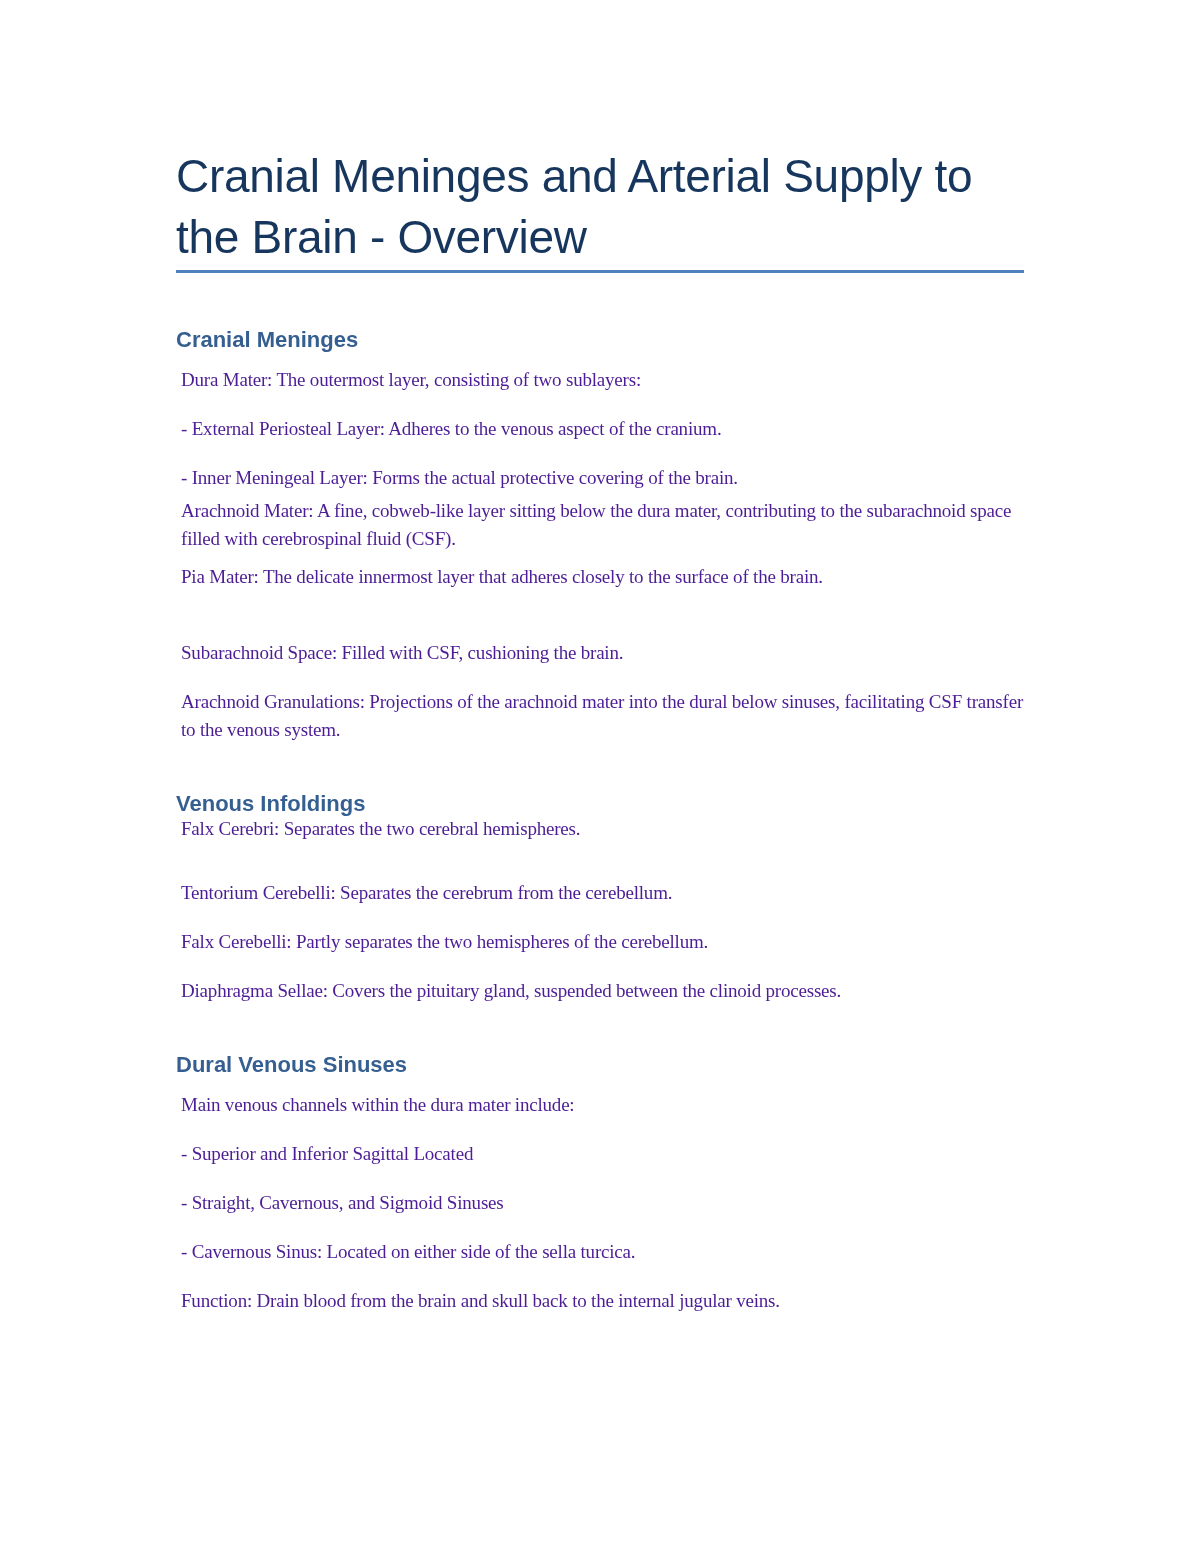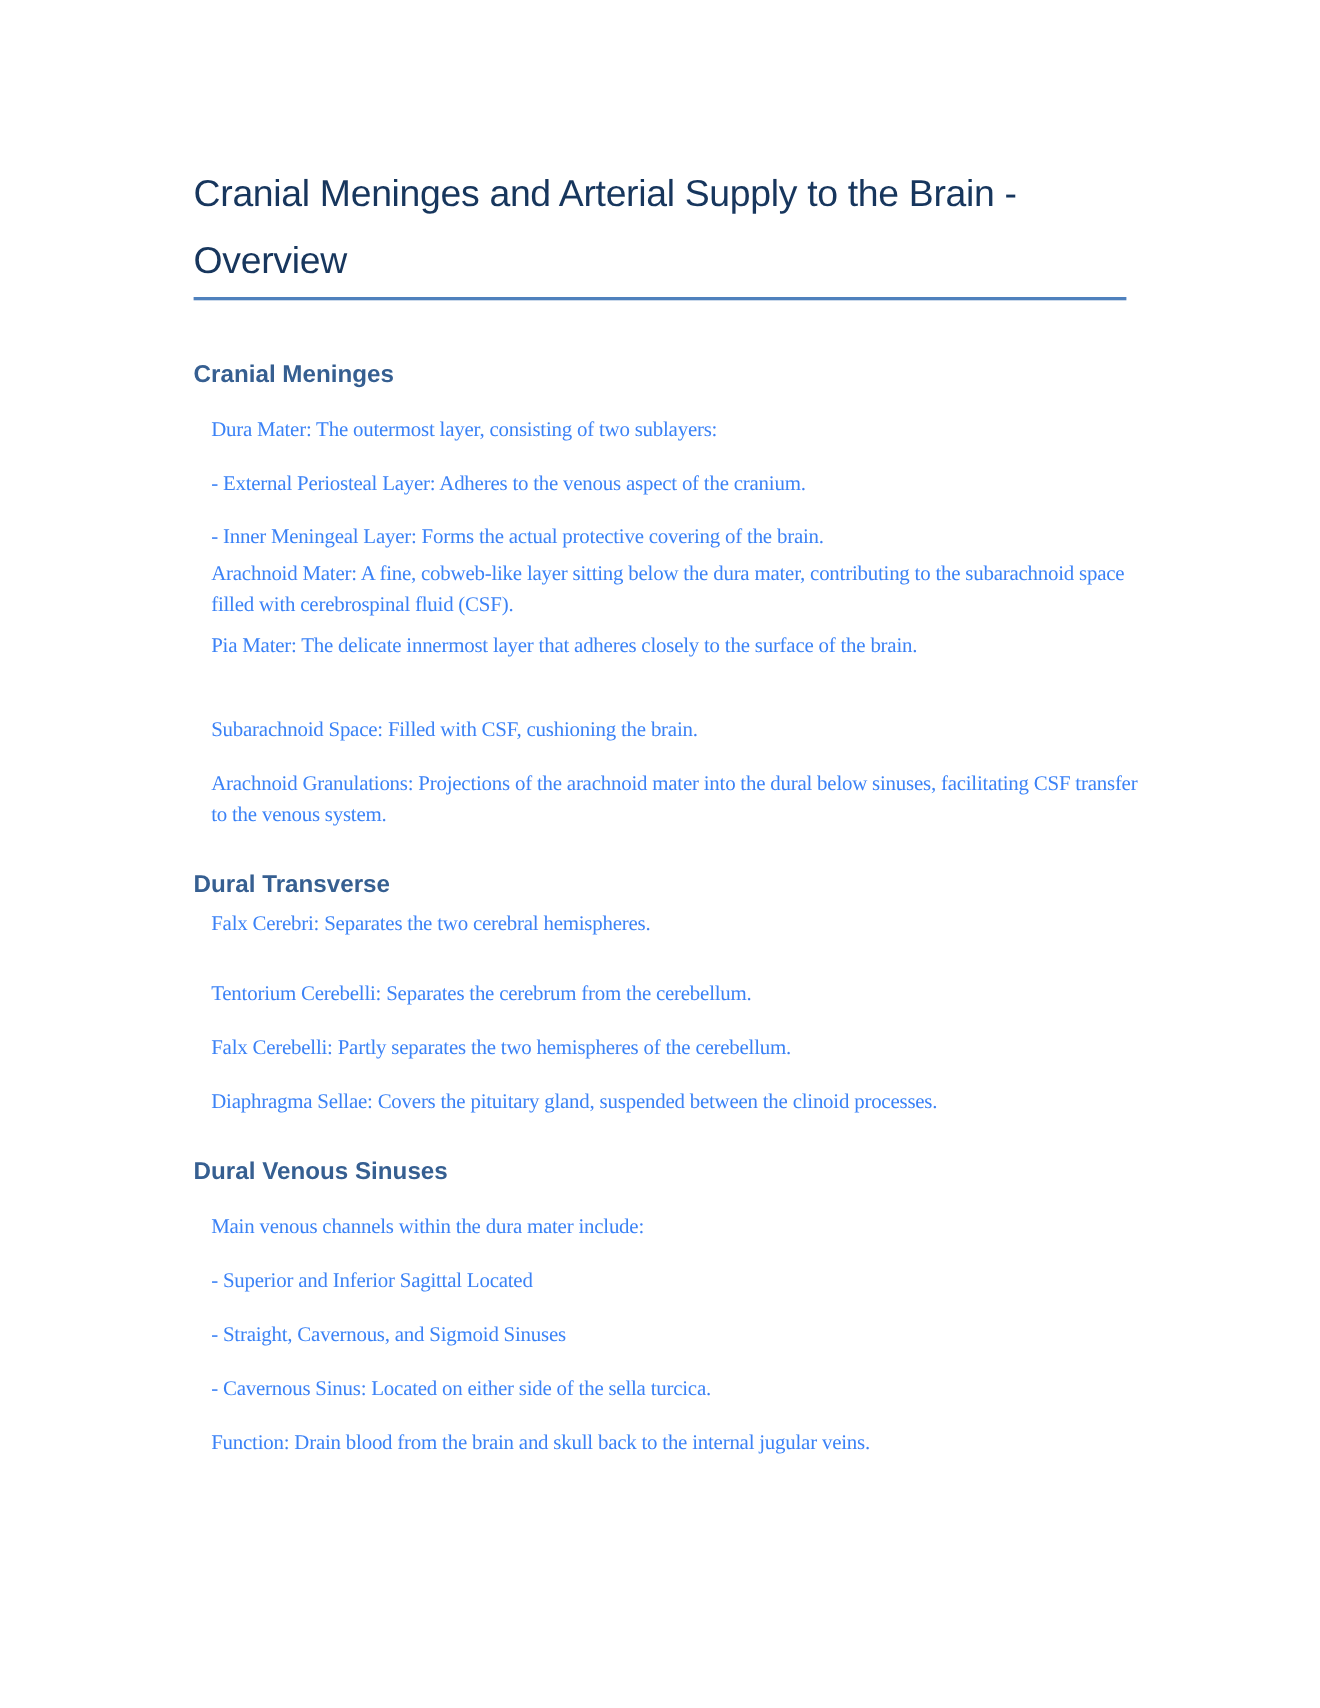--- a/index.html
+++ b/index.html
@@ -20,21 +20,21 @@
       width: 848px;
     }
     .title {
       position: absolute;
       left: 0;
       top: 146px;
       width: 848px;
       margin: 0;
       font-family: "Liberation Sans", sans-serif;
       font-weight: normal;
-      font-size: 34px;
+      font-size: 46px;
       line-height: 61px;
       color: #17365d;
       letter-spacing: -0.3px;
     }
     .title-rule {
       position: absolute;
       left: 0;
       top: 270px;
       width: 848px;
       height: 3px;
@@ -47,46 +47,46 @@
       font-family: Liberation Sans, sans-serif;
       font-weight: bold;
       font-size: 22px;
       line-height: 28px;
       color: #365f91;
     }
     .para {
       position: absolute;
       left: 0;
       width: 848px;
-      margin: 16px;
+      margin: 5px;
       font-family: "Liberation Serif", serif;
       font-size: 19px;
       line-height: 28px;
-      color: #3b82f6;
+      color: #4c1d95;
       letter-spacing: -0.2px;
     }
   </style>
 </head>
 <body>
 
 <div class="page">
 
   <h1 class="title">Cranial Meninges and Arterial Supply to the Brain - Overview</h1>
   <div class="title-rule"></div>
 
   <h2 class="section-heading" style="top:326px;">Cranial Meninges</h2>
   <p class="para" style="top:361px;">Dura Mater: The outermost layer, consisting of two sublayers:</p>
   <p class="para" style="top:410px;">- External Periosteal Layer: Adheres to the venous aspect of the cranium.</p>
   <p class="para" style="top:459px;">- Inner Meningeal Layer: Forms the actual protective covering of the brain.</p>
   <p class="para" style="top:492px;">Arachnoid Mater: A fine, cobweb-like layer sitting below the dura mater, contributing to the subarachnoid space filled with cerebrospinal fluid (CSF).</p>
   <p class="para" style="top:558px;">Pia Mater: The delicate innermost layer that adheres closely to the surface of the brain.</p>
   <p class="para" style="top:634px;">Subarachnoid Space: Filled with CSF, cushioning the brain.</p>
   <p class="para" style="top:683px;">Arachnoid Granulations: Projections of the arachnoid mater into the dural below sinuses, facilitating CSF transfer to the venous system.</p>
 
-  <h2 class="section-heading" style="top:790px;">Dural Transverse</h2>
+  <h2 class="section-heading" style="top:790px;">Venous Infoldings</h2>
   <p class="para" style="top:810px;">Falx Cerebri: Separates the two cerebral hemispheres.</p>
   <p class="para" style="top:874px;">Tentorium Cerebelli: Separates the cerebrum from the cerebellum.</p>
   <p class="para" style="top:923px;">Falx Cerebelli: Partly separates the two hemispheres of the cerebellum.</p>
   <p class="para" style="top:972px;">Diaphragma Sellae: Covers the pituitary gland, suspended between the clinoid processes.</p>
 
   <h2 class="section-heading" style="top:1051px;">Dural Venous Sinuses</h2>
   <p class="para" style="top:1086px;">Main venous channels within the dura mater include:</p>
   <p class="para" style="top:1135px;">- Superior and Inferior Sagittal Located</p>
   <p class="para" style="top:1184px;">- Straight, Cavernous, and Sigmoid Sinuses</p>
   <p class="para" style="top:1233px;">- Cavernous Sinus: Located on either side of the sella turcica.</p>

